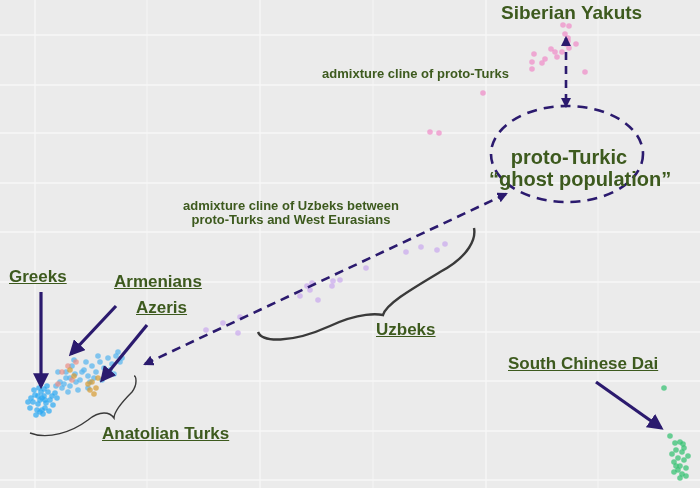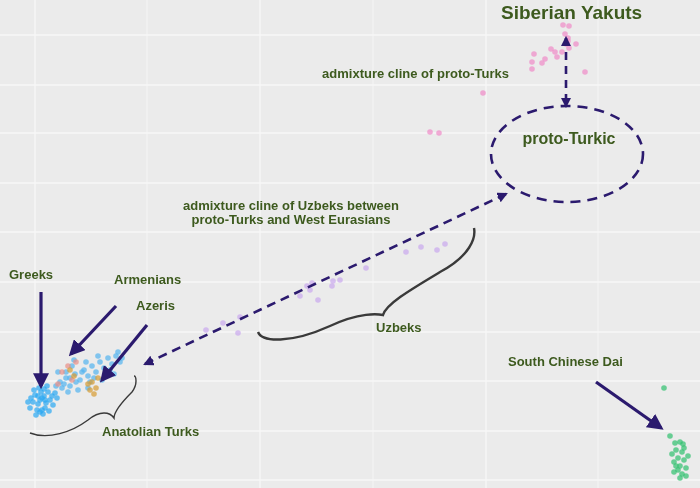--- a/index.html
+++ b/index.html
@@ -1,23 +1,23 @@
 <!DOCTYPE html>
 <html><head>
 <meta charset="utf-8">
 <style>
   html, body { margin: 0; padding: 0; }
   body { width: 700px; height: 488px; overflow: hidden; background: #ebebeb; font-family: "Liberation Sans", sans-serif; }
   #stage { position: relative; width: 700px; height: 488px; background: #ebebeb; padding-left: 24px; }
   svg { position: absolute; left: 0; top: 0; }
   .lbl { position: absolute; color: #3d5a1e; font-weight: bold; white-space: nowrap; font-family: "Liberation Sans", sans-serif; line-height: 1.1; }
   .big { font-size: 19px; }
-  .mid { font-size: 13px; }
+  .mid { font-size: 17px; text-decoration: underline; }
   .small { font-size: 13px; text-align: center; }
-  .ghost { font-size: 16px; text-align: center; }
+  .ghost { font-size: 20px; text-align: center; margin-top: 16px; }
 </style>
 </head>
 <body>
 
 <div id="stage">
   <svg id="plot" width="700" height="488" viewBox="0 0 700 488">
     <defs>
       <marker id="ah" viewBox="0 0 10 10" refX="8" refY="5" markerWidth="5" markerHeight="5" orient="auto-start-reverse">
         <path d="M0,0 L10,5 L0,10 z" fill="#2b1a6e"></path>
       </marker>
@@ -216,20 +216,21 @@
   </svg>
 
   <div class="lbl big" style="left:501px;top:3px;">Siberian Yakuts</div>
 
   <div class="lbl small" style="left:308px;top:55px;width:215px;margin-top:12px;">
     <div>admixture cline of proto-Turks</div>
   </div>
 
   <div class="lbl ghost" style="left:489px;top:130px;width:160px;">
     <div>proto-Turkic</div>
+    <div>“ghost population”</div>
   </div>
 
   <div class="lbl small" style="left:156px;top:199px;width:270px;">
     <div>admixture cline of Uzbeks between</div>
     <div>proto-Turks and West Eurasians</div>
   </div>
 
   <div class="lbl mid" style="left:376px;top:321px;">Uzbeks</div>
   <div class="lbl mid" style="left:9px;top:268px;">Greeks</div>
   <div class="lbl mid" style="left:114px;top:273px;">Armenians</div>

